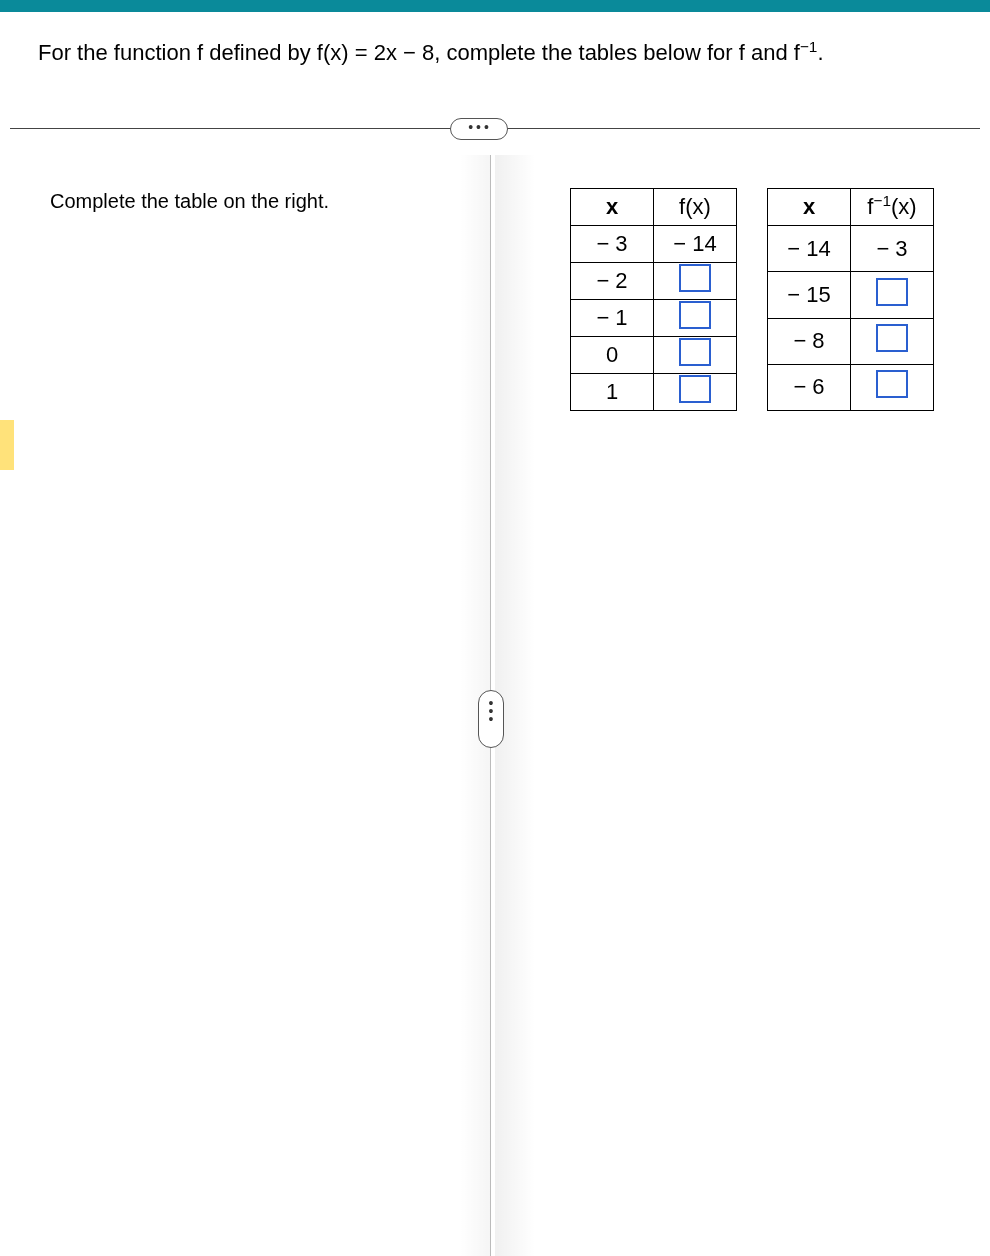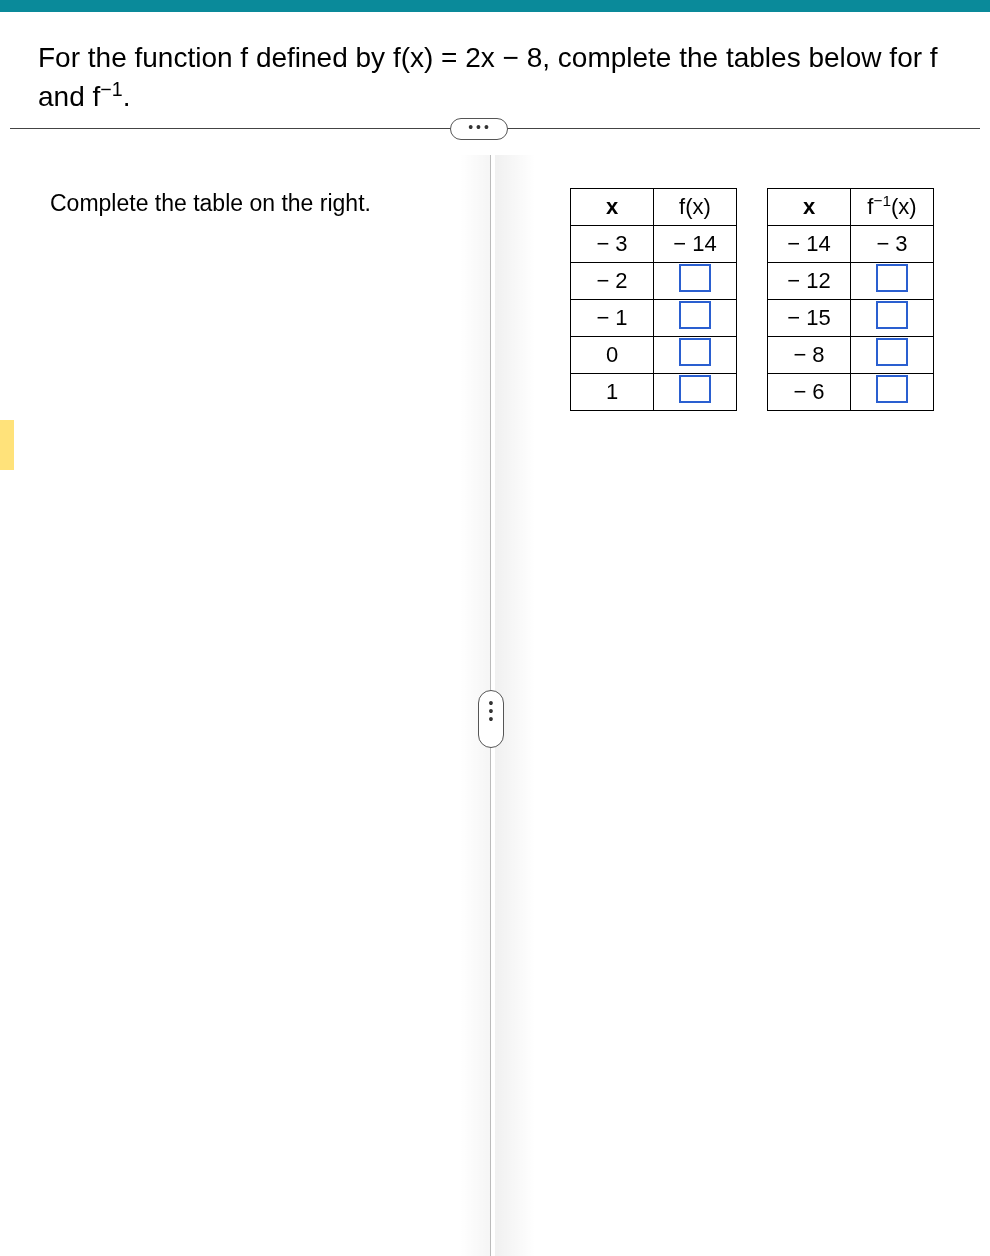--- a/index.html
+++ b/index.html
@@ -18,21 +18,21 @@
     left: 0;
     width: 990px;
     height: 12px;
     background: #0a8a9a;
   }
   .question-area {
     position: absolute;
     top: 38px;
     left: 38px;
     width: 920px;
-    font-size: 28px;
+    font-size: 22px;
     line-height: 1.4;
   }
   .neg-sup {
     position: relative;
     top: -0.5em;
     font-size: 0.7em;
   }
   
   .hline-wrap {
     position: absolute;
@@ -111,21 +111,21 @@
     position: relative;
     top: 8px;
     font-size: 14px;
     color: #333;
     line-height: 8px;
   }
   .instruction {
     position: absolute;
     top: 190px;
     left: 50px;
-    font-size: 23px;
+    font-size: 20px;
   }
   .yellow-edge {
     position: absolute;
     left: 0;
     top: 420px;
     width: 14px;
     height: 50px;
     background: #ffe27a;
   }
   
@@ -226,24 +226,20 @@
         <th class="hx">x</th>
         <th class="hfx">f<span class="neg-sup">−1</span>(x)</th>
       </tr>
     </thead>
     <tbody id="tbody-finv">
         <tr>
           <td>− 14</td>
           <td>− 3</td>
         </tr>
         <tr>
-          <td>− 12</td>
-          <td><span class="inputbox"></span></td>
-        </tr>
-        <tr>
           <td>− 15</td>
           <td><span class="inputbox"></span></td>
         </tr>
         <tr>
           <td>− 8</td>
           <td><span class="inputbox"></span></td>
         </tr>
         <tr>
           <td>− 6</td>
           <td><span class="inputbox"></span></td>

